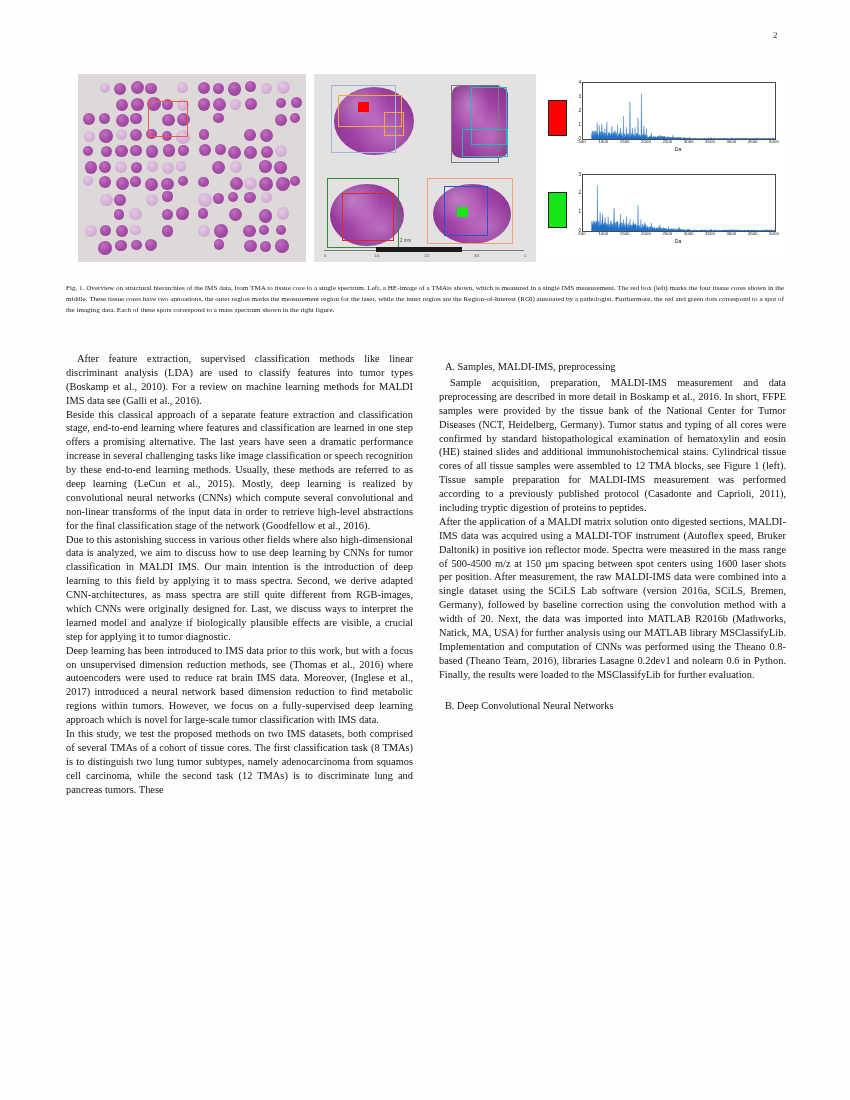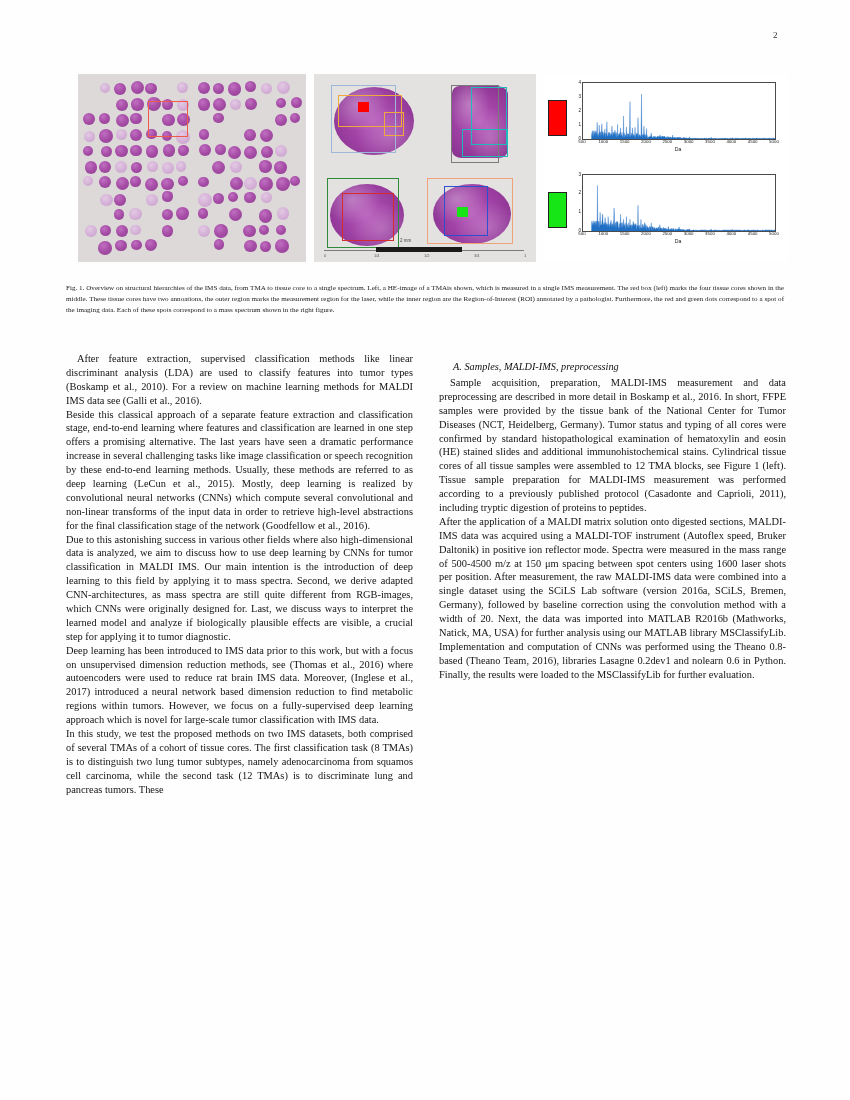--- a/index.html
+++ b/index.html
@@ -267,22 +267,21 @@
   .col p.indent { text-indent: 11px; }
   .col p.noindent { text-indent: 0; }
   .sec-head {
     margin: 13px 0 7px 0;
     text-align: center;
     font-size: 10.2px;
     font-variant: small-caps;
     letter-spacing: .3px;
   }
   .subsec-head {
-    margin: 9px 0 4px 8px;
-    font-style: italic;
+    margin: 9px 0 4px 0;
     font-size: 10.3px;
     text-align: left;
     text-indent: 6px;
   }
   .spacer-sm { height: 9px; }
 </style>
 </head>
 <body>
 
 <div class="page">
@@ -525,17 +524,18 @@
     <div class="col">
 
 
       <div class="subsec-head">A. Samples, MALDI-IMS, preprocessing</div>
 
       <p class="indent">Sample acquisition, preparation, MALDI-IMS measurement and data preprocessing are described in more detail in Boskamp et al., 2016. In short, FFPE samples were provided by the tissue bank of the National Center for Tumor Diseases (NCT, Heidelberg, Germany). Tumor status and typing of all cores were confirmed by standard histopathological examination of hematoxylin and eosin (HE) stained slides and additional immunohistochemical stains. Cylindrical tissue cores of all tissue samples were assembled to 12 TMA blocks, see Figure 1 (left). Tissue sample preparation for MALDI-IMS measurement was performed according to a previously published protocol (Casadonte and Caprioli, 2011), including tryptic digestion of proteins to peptides.</p>
       <p class="noindent">After the application of a MALDI matrix solution onto digested sections, MALDI-IMS data was acquired using a MALDI-TOF instrument (Autoflex speed, Bruker Daltonik) in positive ion reflector mode. Spectra were measured in the mass range of 500-4500 m/z at 150 μm spacing between spot centers using 1600 laser shots per position. After measurement, the raw MALDI-IMS data were combined into a single dataset using the SCiLS Lab software (version 2016a, SCiLS, Bremen, Germany), followed by baseline correction using the convolution method with a width of 20. Next, the data was imported into MATLAB R2016b (Mathworks, Natick, MA, USA) for further analysis using our MATLAB library MSClassifyLib. Implementation and computation of CNNs was performed using the Theano 0.8-based (Theano Team, 2016), libraries Lasagne 0.2dev1 and nolearn 0.6 in Python. Finally, the results were loaded to the MSClassifyLib for further evaluation.</p>
 
       <div class="spacer-sm"></div>
 
+      <div class="subsec-head">B. Deep Convolutional Neural Networks</div>
 
     </div>
 
   </div>
 </div>
 
 </body></html>

